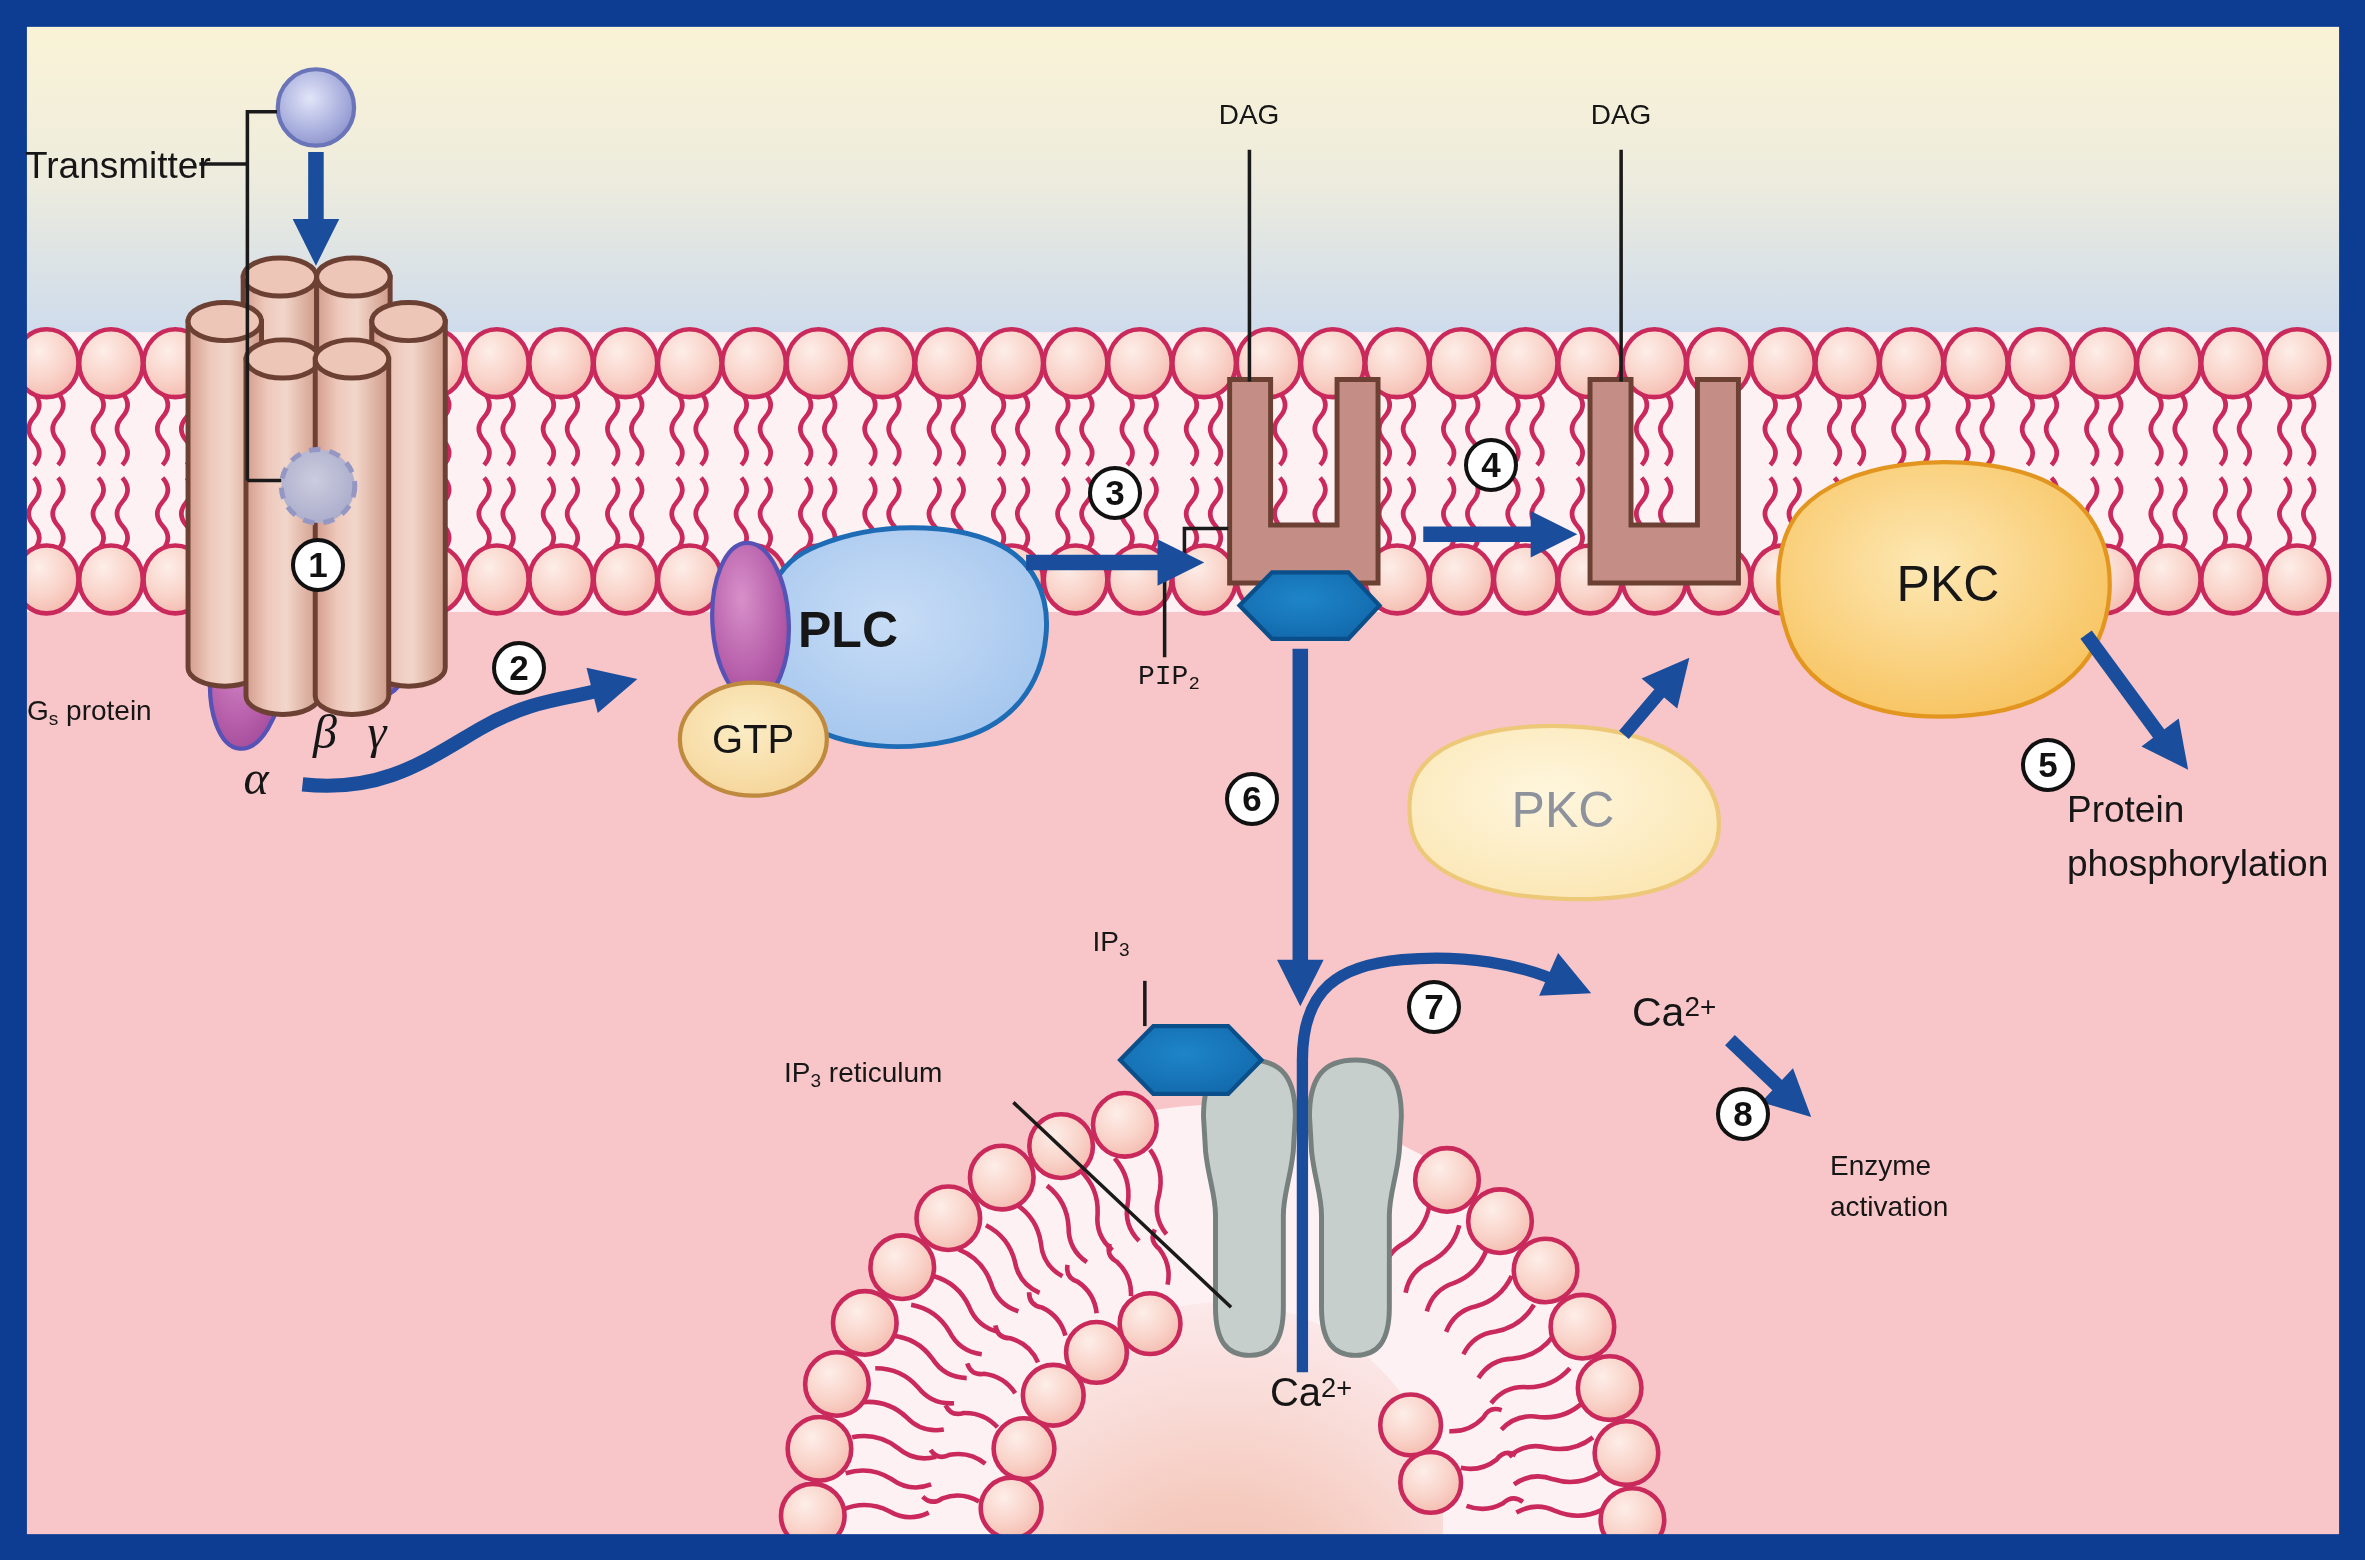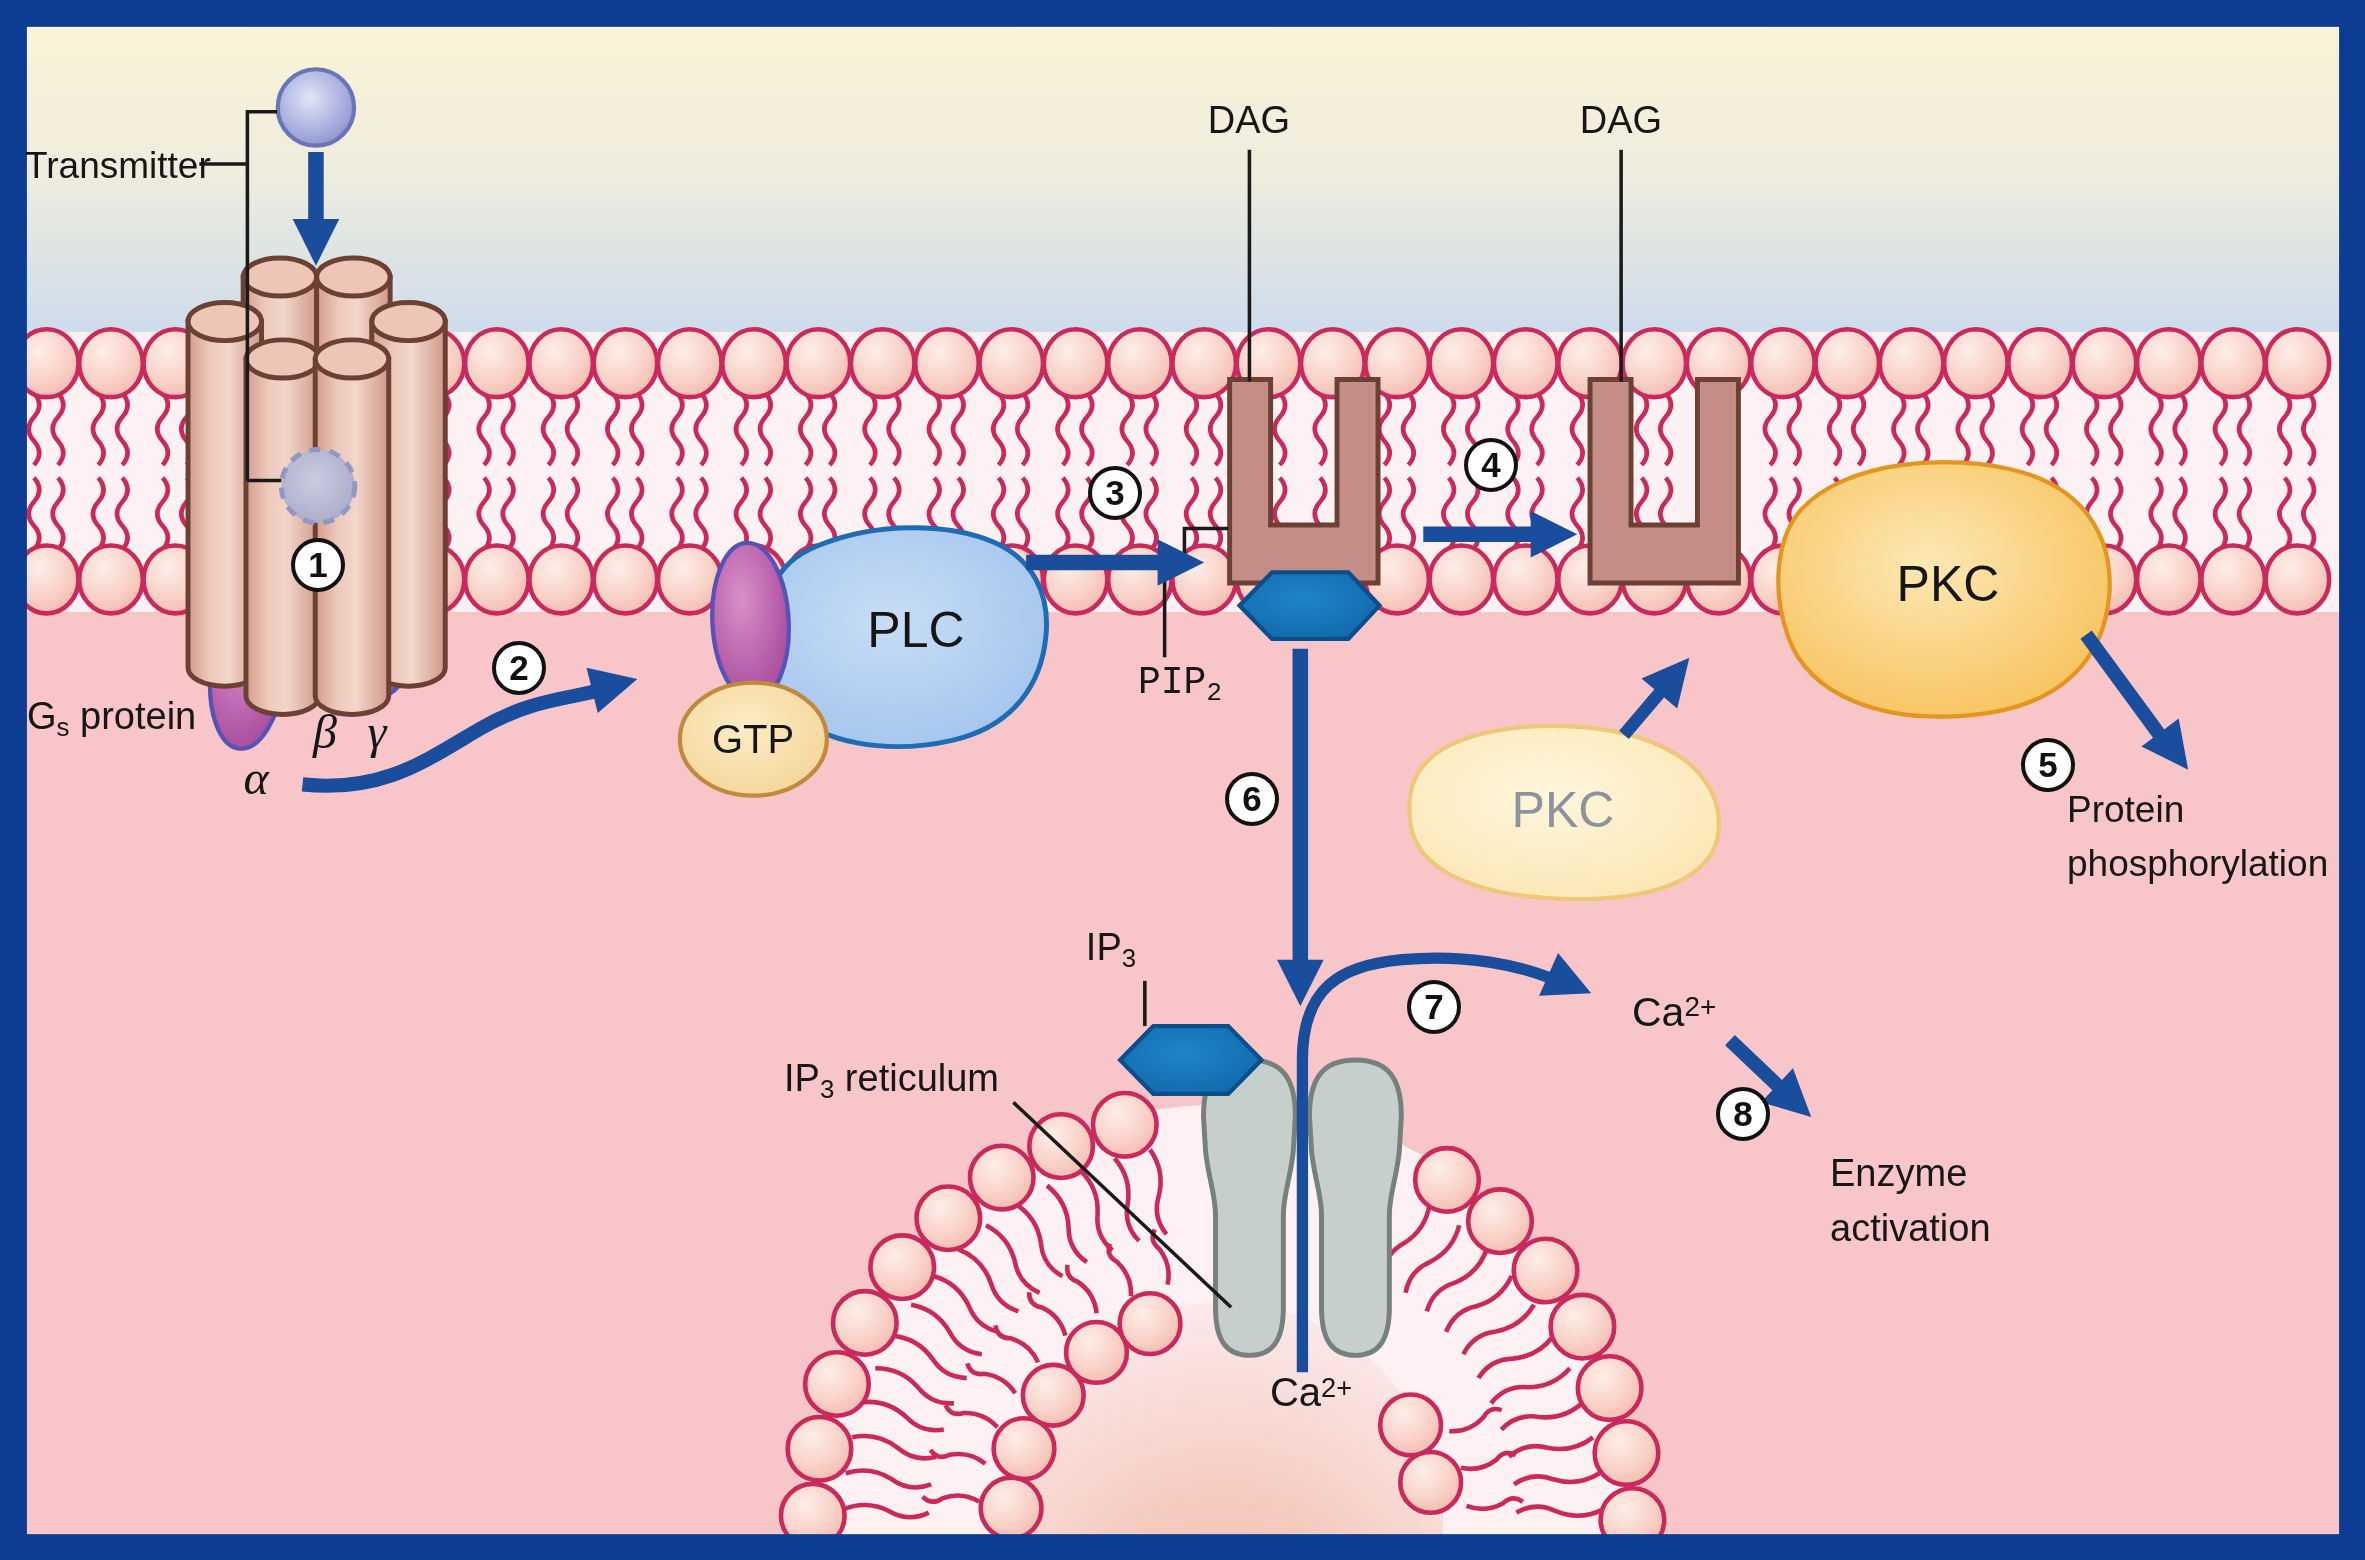--- a/index.html
+++ b/index.html
@@ -1,19 +1,19 @@
 <!DOCTYPE html>
 <html style="font-size:11.3px"><head>
 <meta charset="utf-8">
 <style>
   html,body{margin:0;padding:0;background:#0d3d92;}
   .stage{position:relative;width:2366px;height:1561px;background:#0d3d92;overflow:hidden;
          font-family:"Liberation Sans",sans-serif;}
   .stage svg{position:absolute;left:0;top:0;}
-  .lbl{position:absolute;font-size:38px;line-height:1.15;color:#161616;white-space:nowrap;}
+  .lbl{position:absolute;font-size:28px;line-height:1.15;color:#161616;white-space:nowrap;}
   .cx{transform:translateX(-50%);}
   .ctr{transform:translate(-50%,-50%);}
   .lbl sub{font-size:68%;vertical-align:-22%;}
   .lbl sup{font-size:68%;vertical-align:30%;}
   .greek{font-family:"Liberation Serif",serif;font-style:italic;font-size:48px;}
   .big{font-size:50px;text-align:center;}
   .gray{color:#8d929c;}
   .step{position:absolute;width:54px;height:54px;border-radius:50%;background:#fff;
         border:4.2px solid #111;box-sizing:border-box;display:flex;align-items:center;justify-content:center;
         font-size:35px;font-weight:bold;color:#111;}
@@ -493,21 +493,21 @@
 <div class="lbl cx" style="left:1249px;top:99px;"><span>DAG</span></div>
 <div class="lbl cx" style="left:1621px;top:99px;"><span>DAG</span></div>
 
 <div class="lbl" style="left:27px;top:687px;margin-top:8px;"><span>G</span><sub>s</sub><span> protein</span></div>
 
 <div class="lbl greek cx" style="left:256px;top:750px;"><span>α</span></div>
 <div class="lbl greek cx" style="left:325px;top:704px;"><span>β</span></div>
 <div class="lbl greek cx" style="left:377px;top:704px;"><span>γ</span></div>
 
 <div class="lbl ctr" style="left:753px;top:739px;font-size:40px;"><span>GTP</span></div>
-<div class="lbl ctr big" style="left:916px;top:631px;"><span>PLC</span></div>
+<div class="lbl ctr big" style="left:848px;top:631px;font-weight:bold;"><span>PLC</span></div>
 
 <div class="lbl" style="left:1138px;top:661px;font-family:Liberation Mono, monospace;"><span>PIP</span><sub>2</sub></div>
 
 <div class="lbl ctr big" style="left:1948px;top:585px;"><span>PKC</span></div>
 <div class="lbl ctr big gray" style="left:1563px;top:811px;"><span>PKC</span></div>
 
 <div class="lbl" style="left:2067px;top:783px;font-size:37px;line-height:1.45;">
   <div>Protein</div>
   <div>phosphorylation</div>
 </div>

